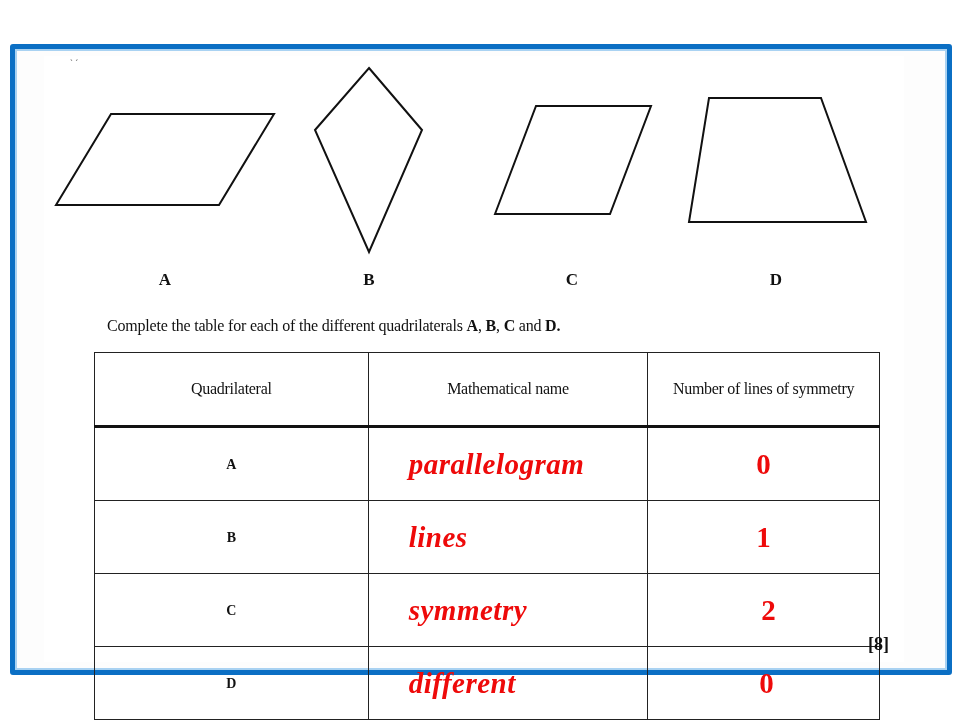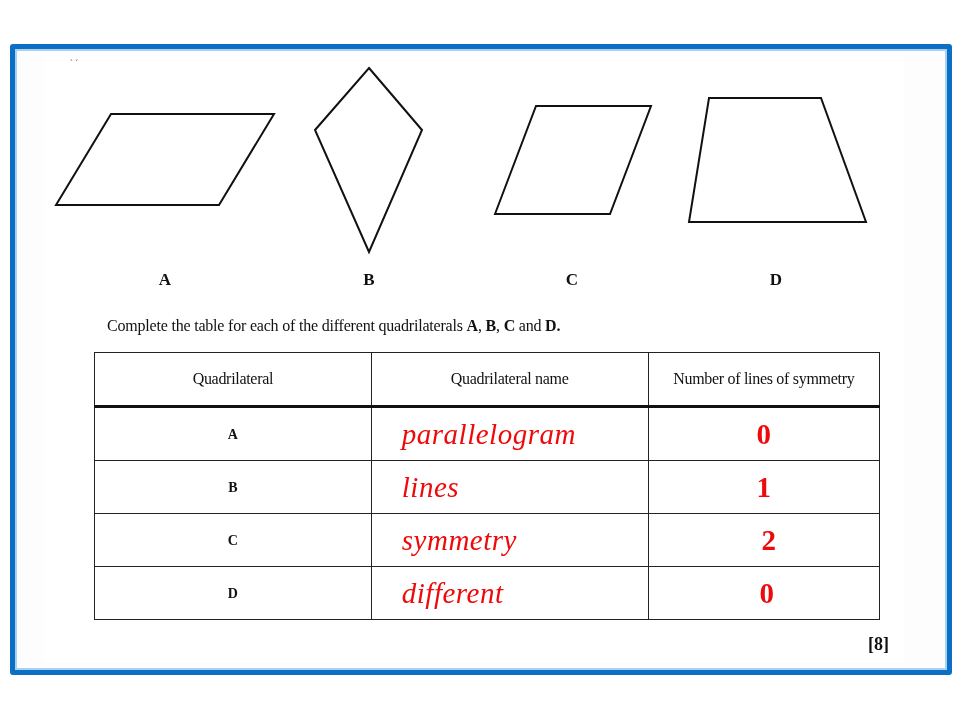--- a/index.html
+++ b/index.html
@@ -6,28 +6,28 @@
   body { width:960px; height:720px; position:relative; overflow:hidden; font-family:"Liberation Serif", serif; }
   .frame-outer { position:absolute; left:10px; top:44px; width:942px; height:631px; box-sizing:border-box; border:5px solid #0b6fc4; border-radius:3px; }
   .frame-inner { position:absolute; left:15px; top:49px; width:932px; height:621px; box-sizing:border-box; border:2px solid #a9d2f2; background:#fdfdfd; }
   .page-bg { position:absolute; left:44px; top:56px; width:860px; height:606px; background:#ffffff; }
   .artifact { position:absolute; left:70px; top:58px; font-size:9px; color:#555; font-family:"Liberation Sans", sans-serif; }
   svg.shapes { position:absolute; left:0; top:0; }
   .shape-label { position:absolute; top:270px; font-weight:bold; font-size:17px; color:#111; transform:translateX(-50%); }
   .instruction { position:absolute; left:107px; top:317px; font-size:16px; color:#111; white-space:nowrap; letter-spacing:-0.2px; }
   .instruction b { font-weight:bold; }
   table.answer-table { position:absolute; left:94px; top:352px; width:786px; border-collapse:collapse; }
-  table.answer-table th, table.answer-table td { border:1.5px solid #222; padding:0; }
+  table.answer-table th, table.answer-table td { border:1.5px solid #222; padding:10px; }
   table.answer-table th { height:52px; font-weight:normal; font-size:16px; color:#111; border-bottom:3px solid #111; letter-spacing:-0.3px; }
   table.answer-table td { height:52px; }
   .col1 { width:261px; text-align:center; }
   .col2 { width:261px; }
   .col3 { width:218px; text-align:center; }
   .row-letter { font-weight:bold; font-size:14px; color:#111; }
-  .math-name { display:block; padding-left:30px; font-style:italic; font-weight:normal; font-size:29px; color:#ee0a0a; font-family:"Liberation Serif", serif; letter-spacing:0.5px; }
+  .math-name { display:block; padding-left:30px; font-style:italic; font-weight:bold; font-size:29px; color:#ee0a0a; font-family:"Liberation Serif", serif; letter-spacing:0.5px; }
   .sym-count { font-weight:bold; font-size:29px; color:#ee0a0a; font-family:"Liberation Serif", serif; }
   .marks { position:absolute; left:868px; top:634px; font-size:18px; font-weight:bold; color:#111; }
 </style>
 </head>
 <body>
 
 <div class="frame-outer"></div>
 <div class="frame-inner"></div>
 <div class="page-bg"></div>
 <div class="artifact">` ´</div>
@@ -43,21 +43,21 @@
 <div class="shape-label" style="left:369px;">B</div>
 <div class="shape-label" style="left:572px;">C</div>
 <div class="shape-label" style="left:776px;">D</div>
 
 <div class="instruction"><span>Complete the table for each of the different quadrilaterals </span><b>A</b><span>, </span><b>B</b><span>, </span><b>C</b><span> and </span><b>D</b><b>.</b></div>
 
 <table class="answer-table">
   <thead>
     <tr>
       <th class="col1">Quadrilateral</th>
-      <th class="col2">Quadrilateral name</th>
+      <th class="col2">Mathematical name</th>
       <th class="col3">Number of lines of symmetry</th>
     </tr>
   </thead>
   <tbody>
     <tr>
       <td class="col1"><span class="row-letter">A</span></td>
       <td class="col2">
           <span class="math-name">parallelogram</span>
         </td>
       <td class="col3"><span class="sym-count">0</span></td>

